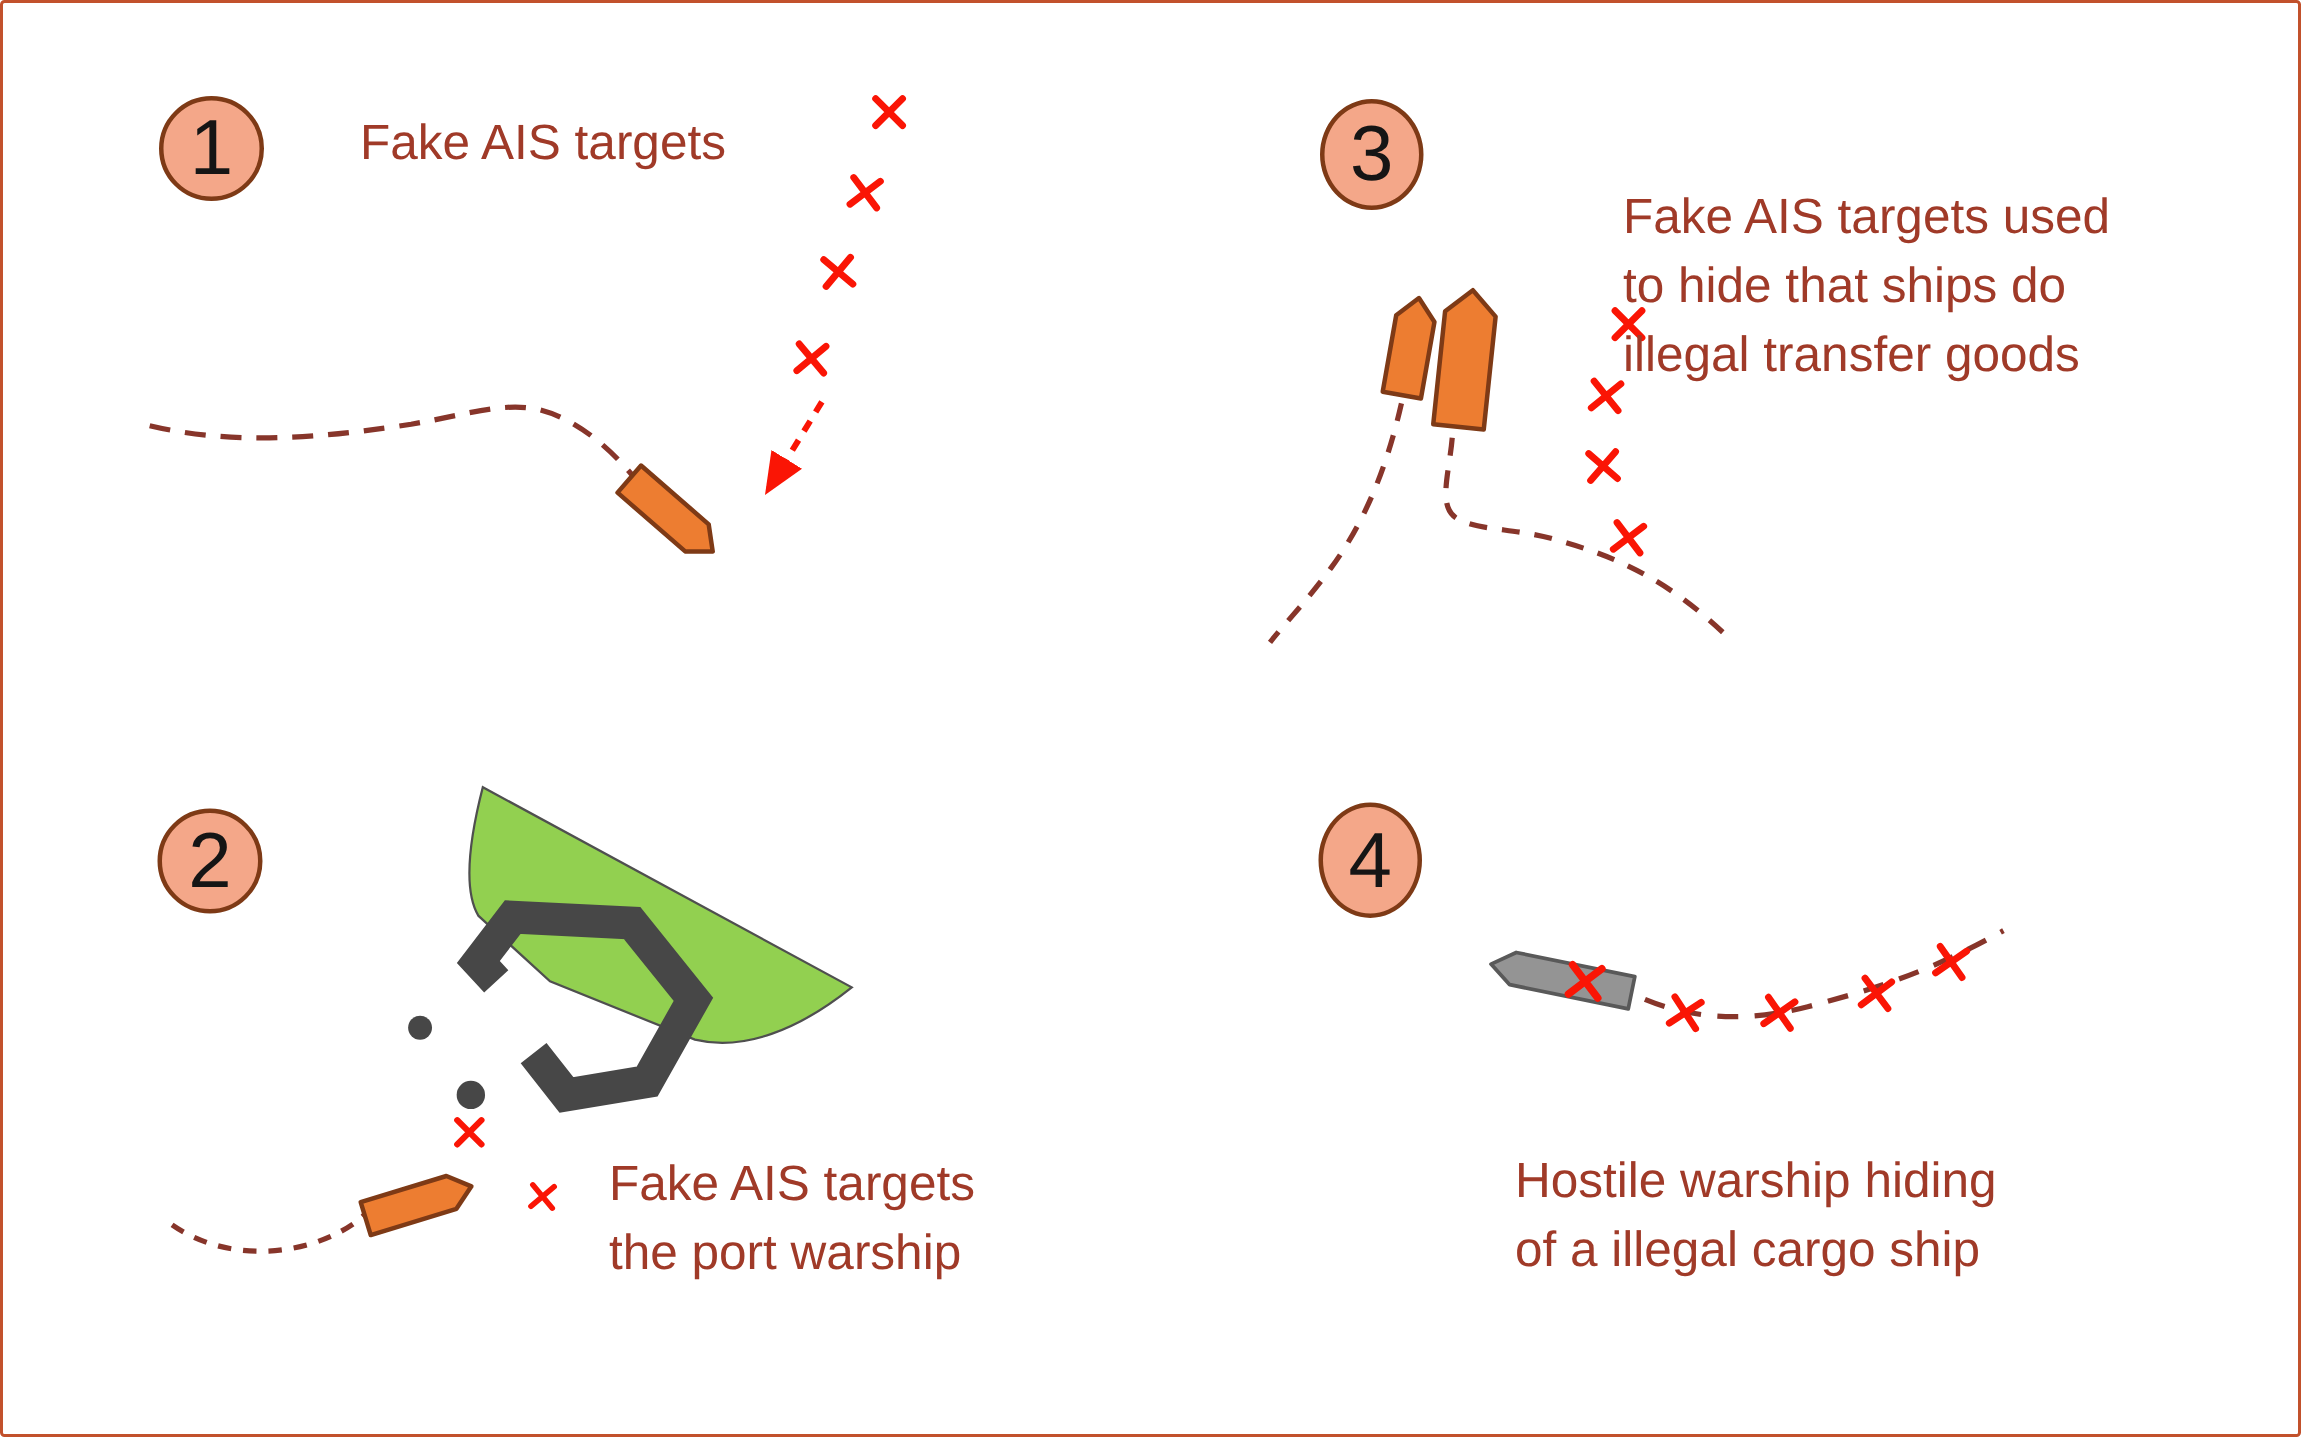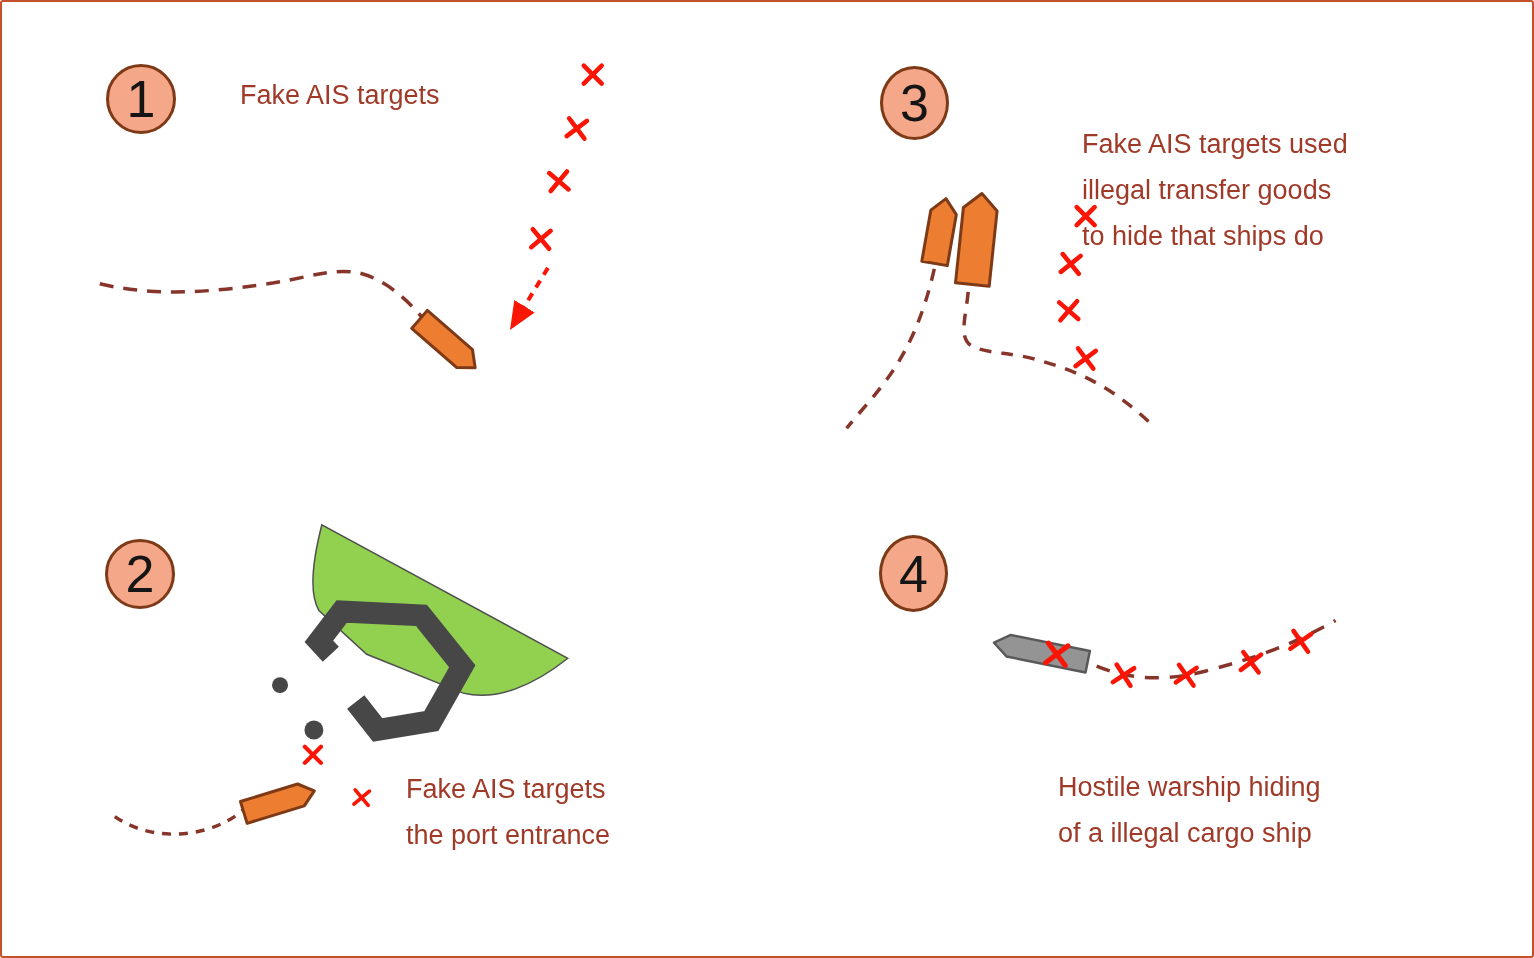--- a/index.html
+++ b/index.html
@@ -10,31 +10,31 @@
     font-family:"Liberation Sans", sans-serif;
   }
   .art { position:absolute; left:0; top:0; width:100%; height:100%; }
   .badge {
     position:absolute; border-radius:50%;
     background:#f4a789; border:3px solid #7e3a16;
     display:flex; align-items:center; justify-content:center;
     color:#151515; font-size:52px; box-sizing:border-box;
   }
   .caption {
-    position:absolute; color:#a03a28; font-size:27px; line-height:46px;
+    position:absolute; color:#a03a28; font-size:33px; line-height:46px;
     white-space:nowrap; letter-spacing:0;
   }
   .b1 { left:104px; top:62px;  width:70px; height:70px; }
   .b2 { left:103px; top:537px; width:70px; height:70px; }
   .b3 { left:878px; top:64px;  width:69px; height:74px; }
   .b4 { left:877px; top:533px; width:69px; height:77px; }
   .c1 { left:238px;  top:70px;  }
   .c2 { left:404px;  top:764px; }
   .c3 { left:1080px; top:119px; }
-  .c4 { left:1008px; top:762px;margin-left:48px; }
+  .c4 { left:1008px; top:762px; }
 </style>
 </head>
 <body>
 
 <div class="canvas">
 
   <svg class="art" viewBox="0 0 1534 958">
     <defs>
       <g id="xm">
         <path d="M -9 -9 L 9 9 M 9 -9 L -9 9" stroke="#fa1505" stroke-width="4.6" stroke-linecap="round" fill="none"></path>
@@ -98,25 +98,25 @@
   </div>
   <div class="badge b4">
     <span>4</span>
   </div>
 
   <div class="caption c1">
     <div>Fake AIS targets</div>
   </div>
   <div class="caption c2">
     <div>Fake AIS targets</div>
-    <div>the port entrance</div>
+    <div>the port warship</div>
   </div>
   <div class="caption c3">
     <div>Fake AIS targets used</div>
+    <div>to hide that ships do</div>
     <div>illegal transfer goods</div>
-    <div>to hide that ships do</div>
   </div>
   <div class="caption c4">
     <div>Hostile warship hiding</div>
     <div>of a illegal cargo ship</div>
   </div>
 
 </div>
 
 </body></html>

